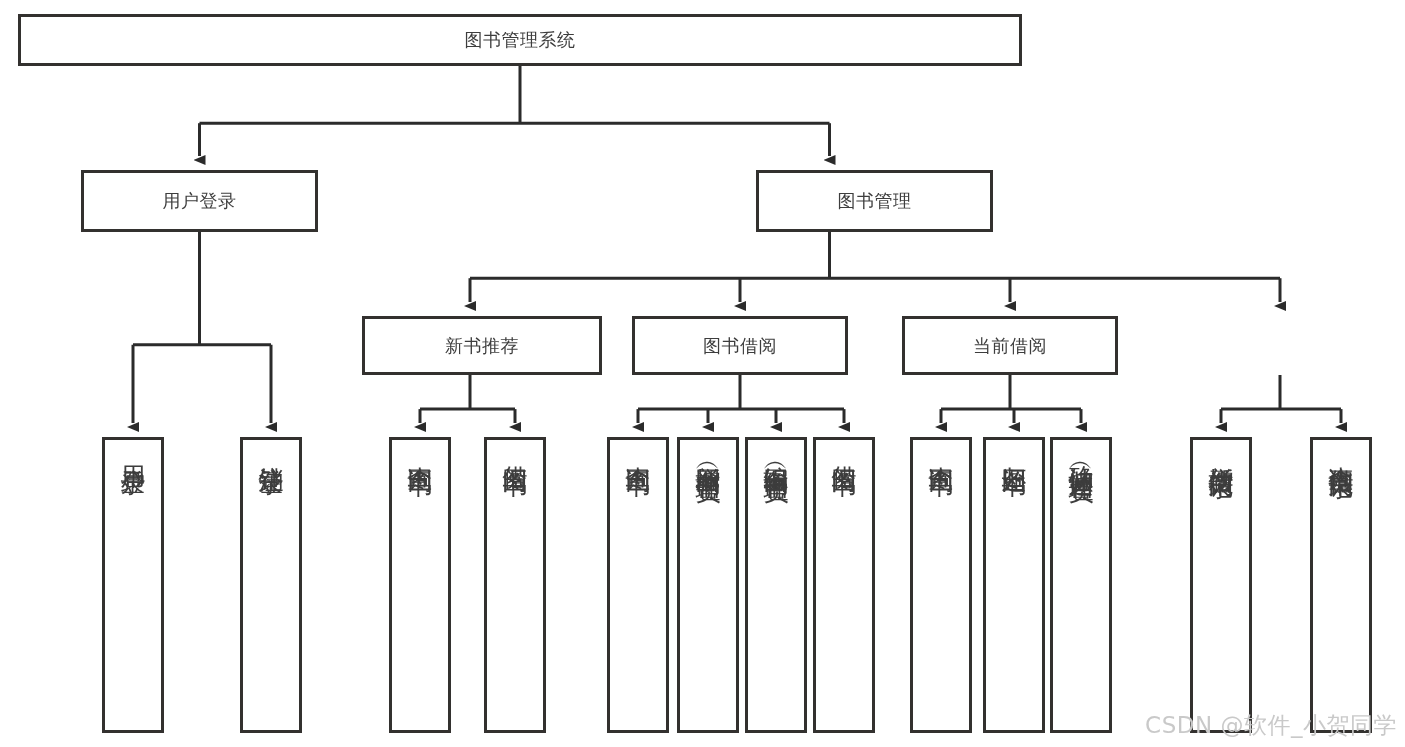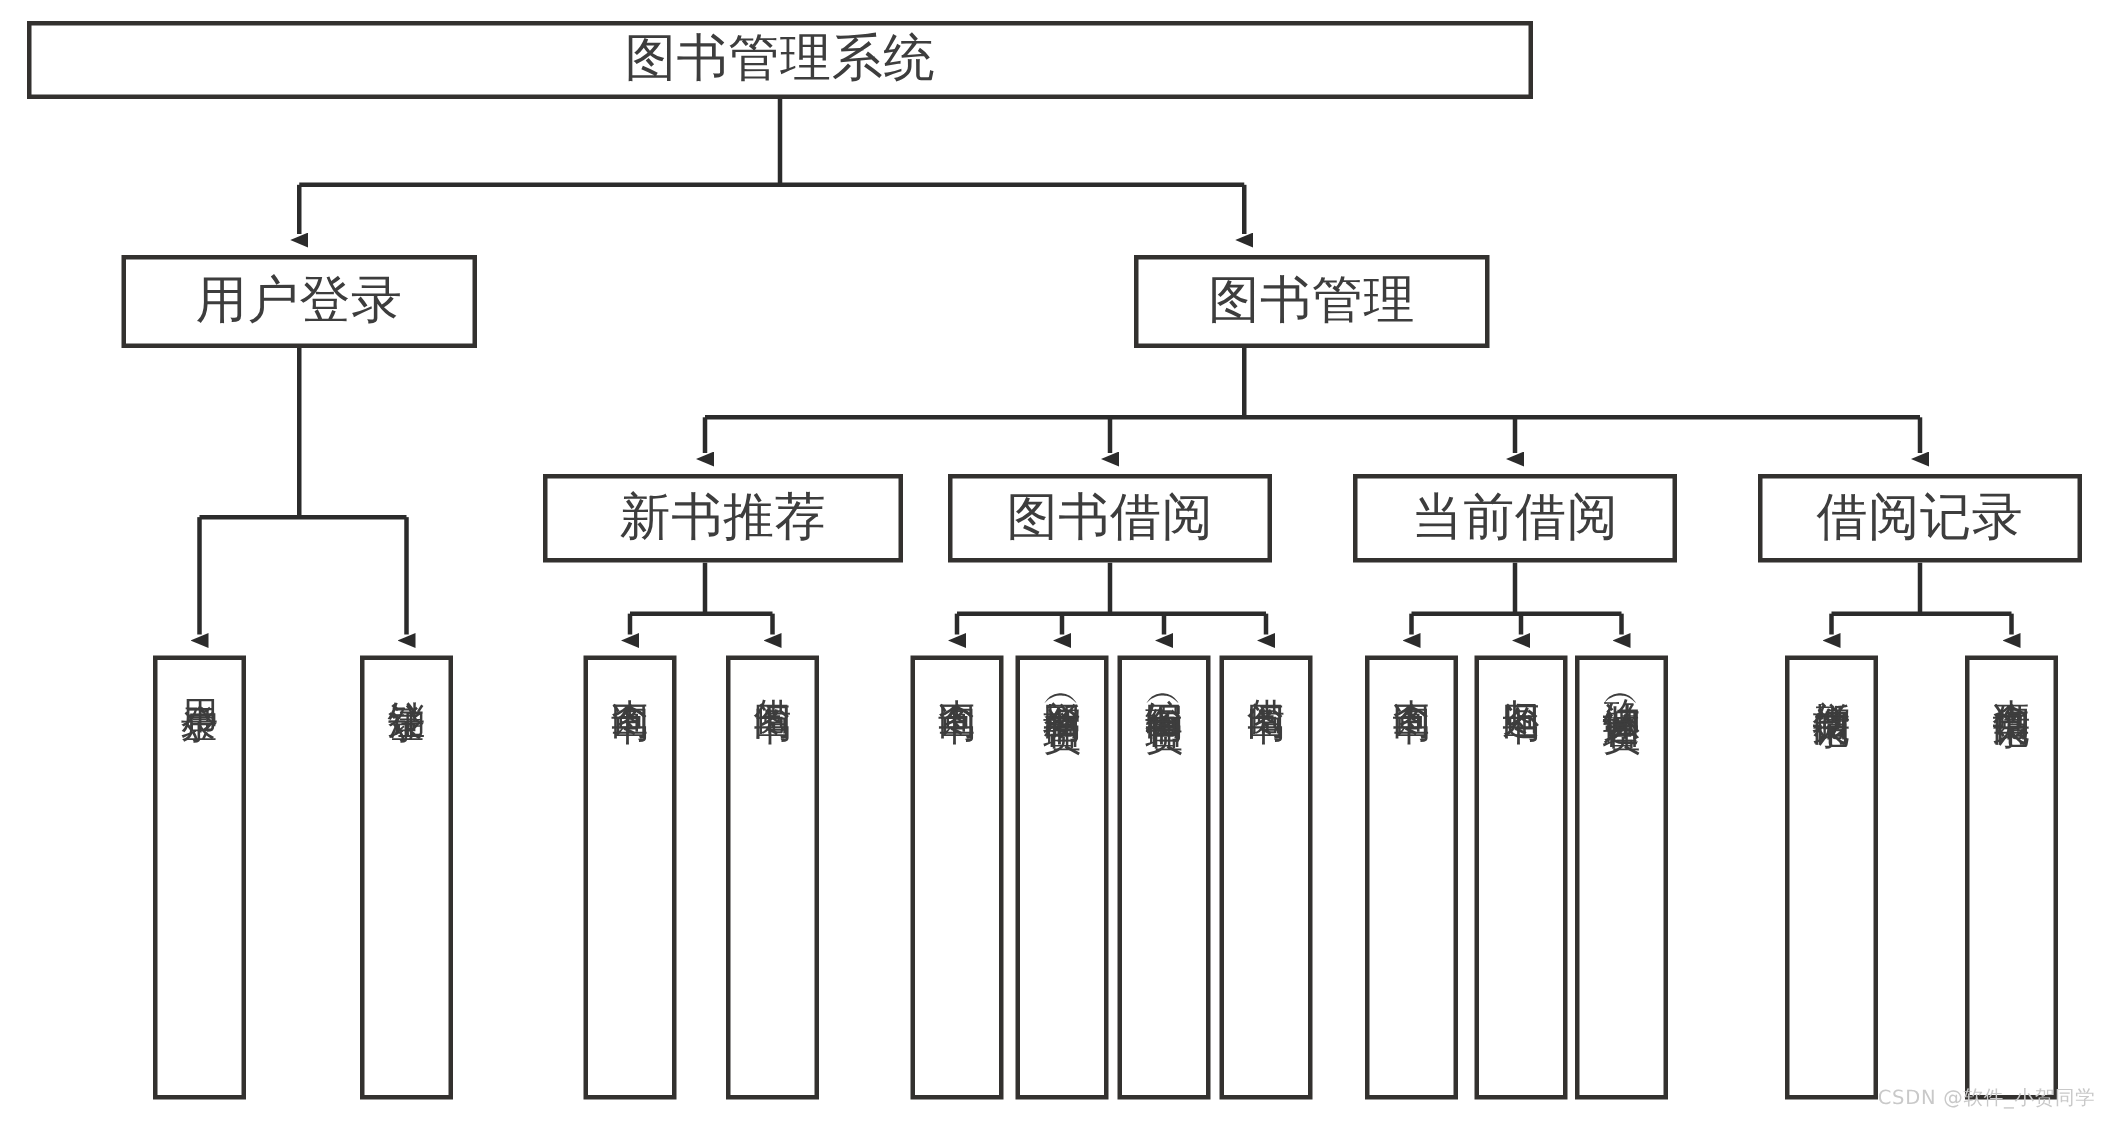--- a/index.html
+++ b/index.html
@@ -32,21 +32,21 @@
     border: 3px solid #33312f;
     display: flex;
     align-items: center;
     justify-content: center;
     color: #4a4a4a;
   }
   .node.root {
     border-width: 3px;
   }
   .node .label-h {
-    font-size: 34px;
+    font-size: 18px;
     line-height: 1.1;
     letter-spacing: 0.5px;
     white-space: nowrap;
     color: #3d3d3d;
   }
   .node.leaf {
     align-items: flex-start;
     justify-content: center;
     padding-top: 6px;
   }
@@ -56,21 +56,21 @@
     font-size: 25px;
     line-height: 1.08;
     letter-spacing: 2px;
     color: #3d3d3d;
     text-align: center;
   }
   .watermark {
     position: absolute;
     right: 8px;
     bottom: 6px;
-    font-size: 13px;
+    font-size: 23px;
     color: #c9c9c9;
     white-space: nowrap;
     letter-spacing: 0.5px;
   }
 </style>
 </head>
 <body>
 
 <div id="canvas">
 
@@ -123,23 +123,20 @@
 
   <div class="node" style="left: 362px; top: 316px; width: 240px; height: 59px;">
     <span class="label-h">新书推荐</span>
   </div>
   <div class="node" style="left: 902px; top: 316px; width: 216px; height: 59px;">
     <span class="label-h">当前借阅</span>
   </div>
   <div class="node" style="left: 632px; top: 316px; width: 216px; height: 59px;">
     <span class="label-h">图书借阅</span>
   </div>
-  <div class="node" style="left: 1172px; top: 316px; width: 216px; height: 59px;">
-    <span class="label-h">借阅记录</span>
-  </div>
 
   <div class="node leaf" style="left: 102px; top: 437px; width: 62px; height: 296px;">
     <span class="label-v">用户登录</span>
   </div>
   <div class="node leaf" style="left: 240px; top: 437px; width: 62px; height: 296px;">
     <span class="label-v">注销登录</span>
   </div>
   <div class="node leaf" style="left: 389px; top: 437px; width: 62px; height: 296px;">
     <span class="label-v">查询图书</span>
   </div>

